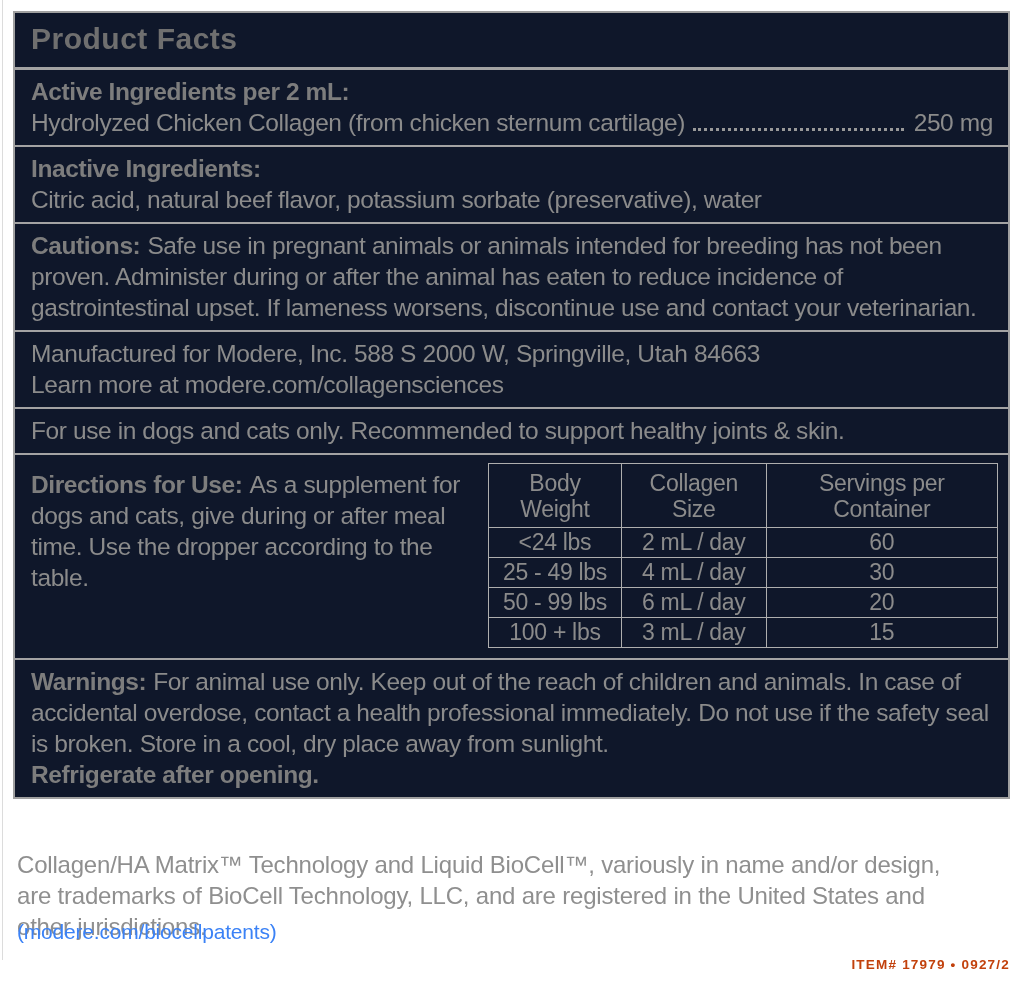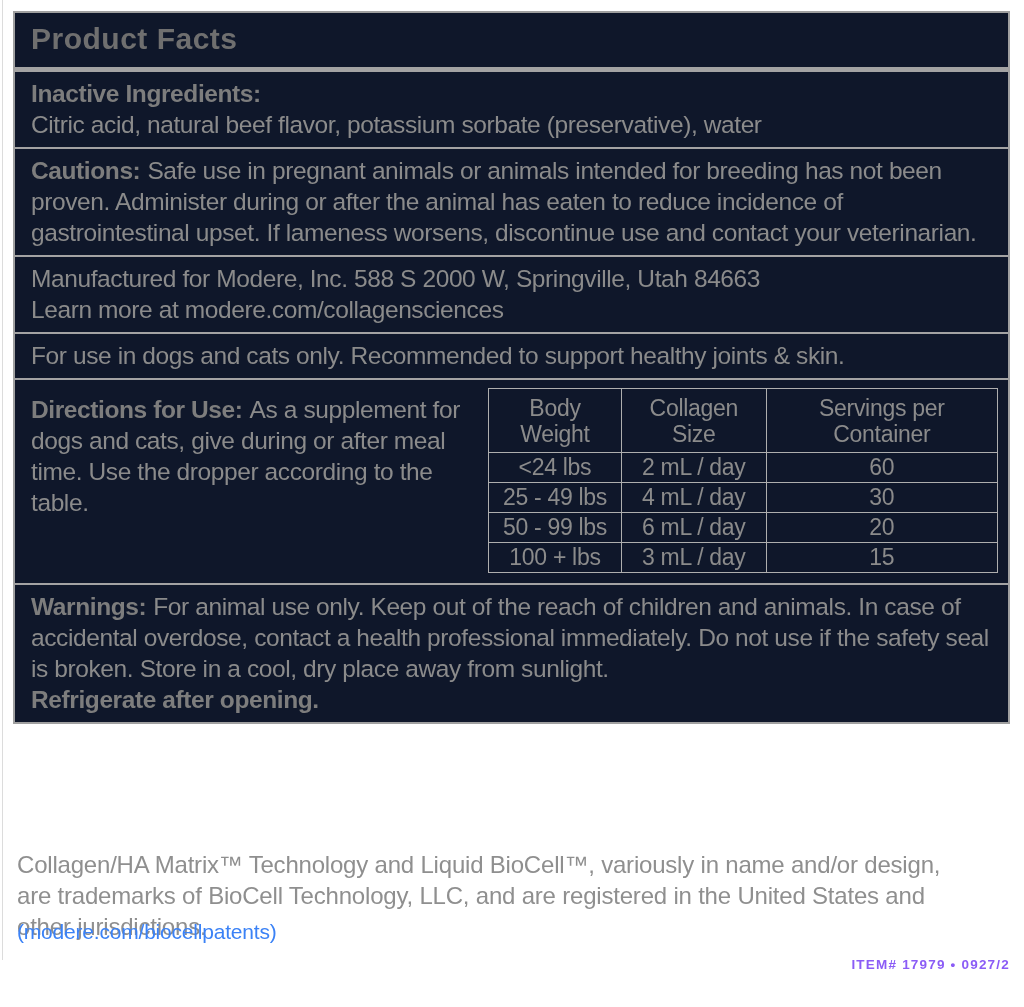--- a/index.html
+++ b/index.html
@@ -55,35 +55,43 @@
   .footer-trademark {
     position: absolute; left: 17px; top: 849px; width: 948px;
     font-size: 24px; line-height: 31px; letter-spacing: -0.2px; color: #8f8f8f;
   }
   .footer-patents {
     position: absolute; left: 17px; top: 916px; width: 948px;
     font-size: 21px; line-height: 31px; letter-spacing: -0.2px; color: #3b82f6;
   }
   .item-line {
     position: absolute; right: 14px; top: 957px;
-    font-size: 13.5px; font-weight: bold; letter-spacing: 1.2px; color: #8b5cf6;
+    font-size: 13.5px; font-weight: bold; letter-spacing: 1.2px; color: #c2410c;
   }
 </style>
 </head>
 <body>
 
 <div class="edge-line"></div>
 
 <div class="facts-box">
 
   <div class="sec">
     <h1 class="panel-title">Product Facts</h1>
   </div>
   <div class="divider thick"></div>
 
+  <div class="sec">
+    <p class="bold">Active Ingredients per 2 mL:</p>
+    <div class="leader-row">
+      <span>Hydrolyzed Chicken Collagen (from chicken sternum cartilage)</span>
+      <span class="leader-dots"></span>
+      <span class="amount">250 mg</span>
+    </div>
+  </div>
   <div class="divider"></div>
 
   <div class="sec">
     <p class="bold">Inactive Ingredients:</p>
     <p>Citric acid, natural beef flavor, potassium sorbate (preservative), water</p>
   </div>
   <div class="divider"></div>
 
   <div class="sec">
     <p><span class="inline-head">Cautions:</span><span>Safe use in pregnant animals or animals intended for breeding has not been proven. Administer during or after the animal has eaten to reduce incidence of gastrointestinal upset. If lameness worsens, discontinue use and contact your veterinarian.</span></p>

